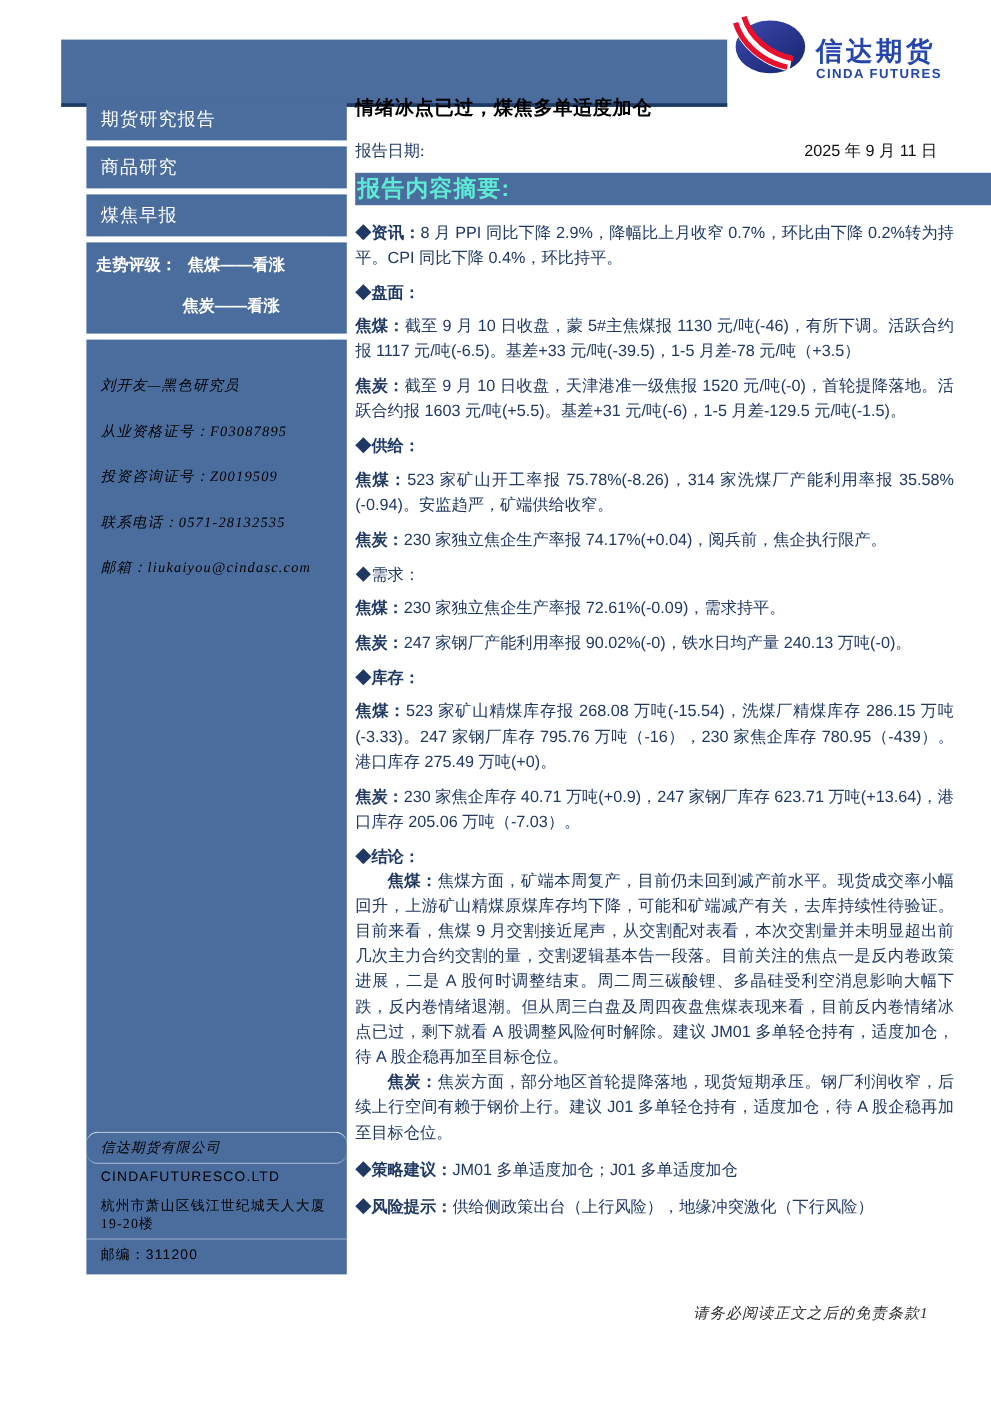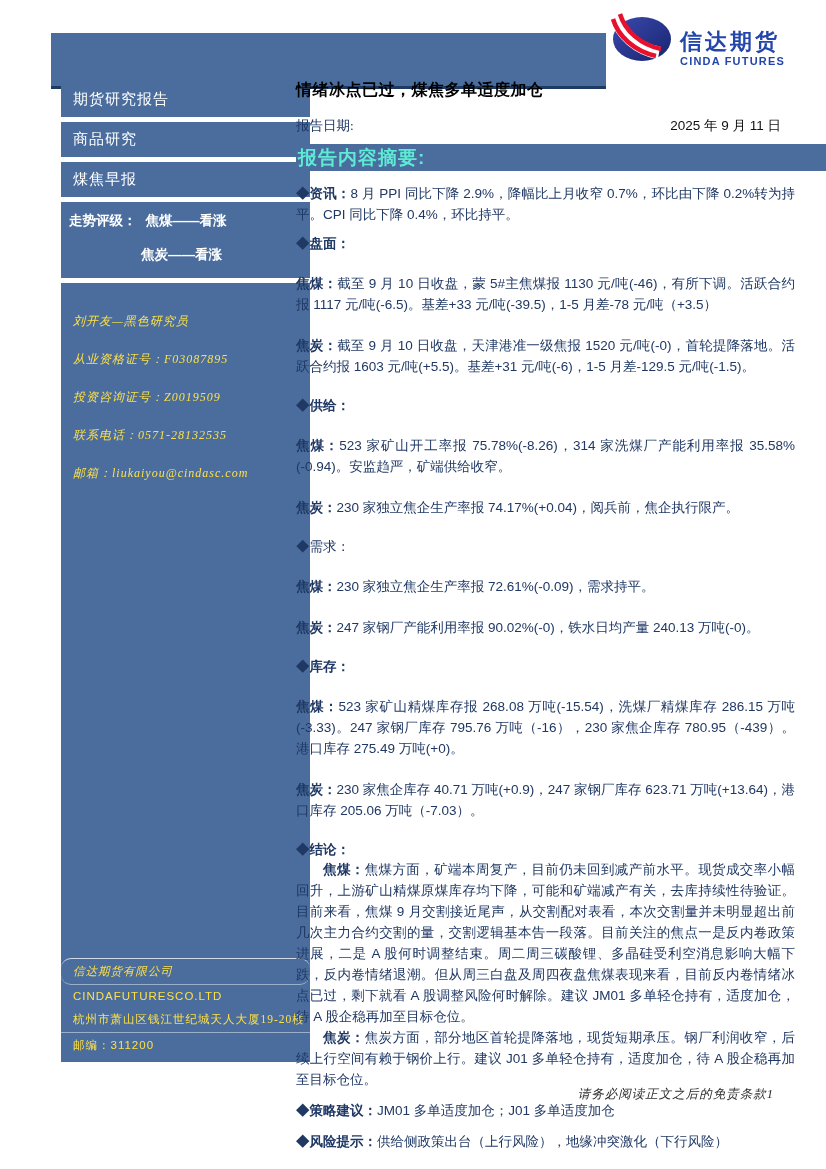--- a/index.html
+++ b/index.html
@@ -8,28 +8,28 @@
 
   
   .top-bar{position:absolute;left:51px;top:33px;width:555px;height:53px;
            background:#4a6d9e;border-bottom:3px solid #1d3a63;}
   .logo{position:absolute;left:610px;top:13px;display:flex;align-items:flex-end;gap:8px;}
   .logo-text{display:flex;flex-direction:column;line-height:1;}
   .logo-cn{font-size:22px;font-weight:bold;color:#2446aa;letter-spacing:3px;}
   .logo-en{font-size:11px;font-weight:bold;color:#2446aa;letter-spacing:1.2px;margin-top:3px;}
 
   
-  .sidebar{position:absolute;left:61px;top:82px;width:249px;}
+  .sidebar{position:absolute;left:72px;top:82px;width:217px;}
   .side-box{background:#4a6d9e;color:#fff;margin-bottom:5px;}
   .side-label{padding:8px 0 8px 12px;font-size:15px;letter-spacing:1px;}
   .rating-box{background:#4a6d9e;color:#fff;margin-bottom:5px;padding:10px 0 14px 8px;
               font-size:13.5px;font-weight:bold;}
   .rating-line2{padding-left:72px;margin-top:16px;}
   .rating-label{margin-right:9px;}
-  .info-box{background:#4a6d9e;color:#fde047;height:779px;position:relative;}
+  .info-box{background:#4a6d9e;color:#000000;height:779px;position:relative;}
   .analyst{padding:30px 0 0 12px;font-size:12px;
            font-family:"Liberation Serif",serif;font-style:italic;}
   .analyst div{margin-bottom:21px;letter-spacing:1px;}
   .company{position:absolute;left:0;right:0;bottom:0;font-size:11.5px;}
   .co-line{padding:5px 0 5px 12px;letter-spacing:1px;}
   .co-name{border-top:1px solid rgba(255,255,255,.75);
            border-bottom:1px solid rgba(255,255,255,.45);
            font-family:Liberation Mono, monospace;font-style:italic;border-radius:10px;}
   .co-addr{font-family:"Liberation Serif",serif;}
   .co-zip{border-top:1px solid rgba(255,255,255,.45);padding-bottom:9px;}
@@ -43,21 +43,21 @@
   .date-value{color:#111;}
   .summary-bar{width:531px;height:27px;line-height:27px;background:#4a6d9e;color:#5eead4;
                font-weight:bold;font-size:19px;padding-left:2px;box-sizing:border-box;
                letter-spacing:1px;}
 
   
   .sections{margin-top:12px;color:#1f3864;}
   .sec{margin-bottom:4px;}
   .sec-head{font-size:13.5px;font-weight:bold;margin:10px 0 8px 0;}
   .sec-head.nb{font-weight:normal;}
-  .body{font-size:13.5px;line-height:21px;text-align:justify;margin:20px 0;}
+  .body{font-size:13.5px;line-height:21px;text-align:justify;margin:8px 0;}
   .body b{font-weight:bold;}
   .inline-head{margin:10px 0 8px 0;}
   .sec.tight .sec-head{margin-bottom:0;}
   .sec.tight .body{margin:0;}
   .body.indent{text-indent:2em;}
 
   
   .footer{position:absolute;top:1086px;right:52px;font-size:12.5px;color:#2b2b2b;
           font-family:"Liberation Serif",serif;font-style:italic;letter-spacing:1px;}
 </style>

